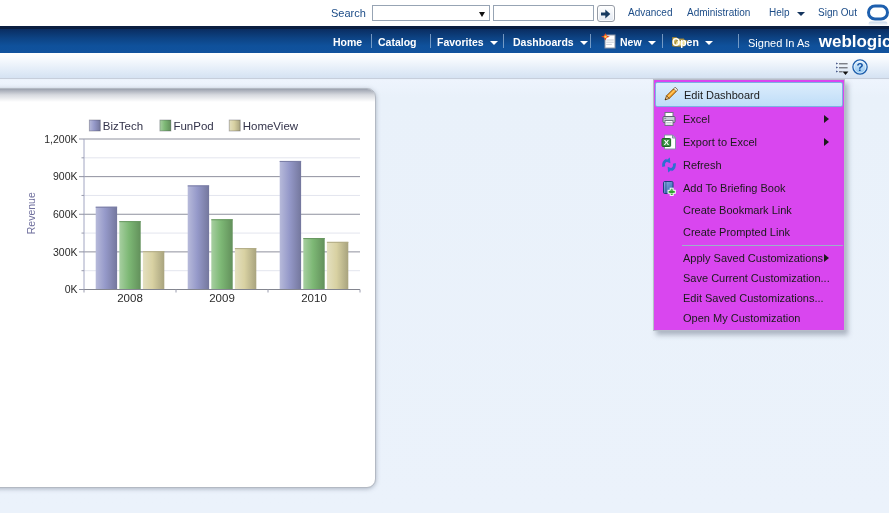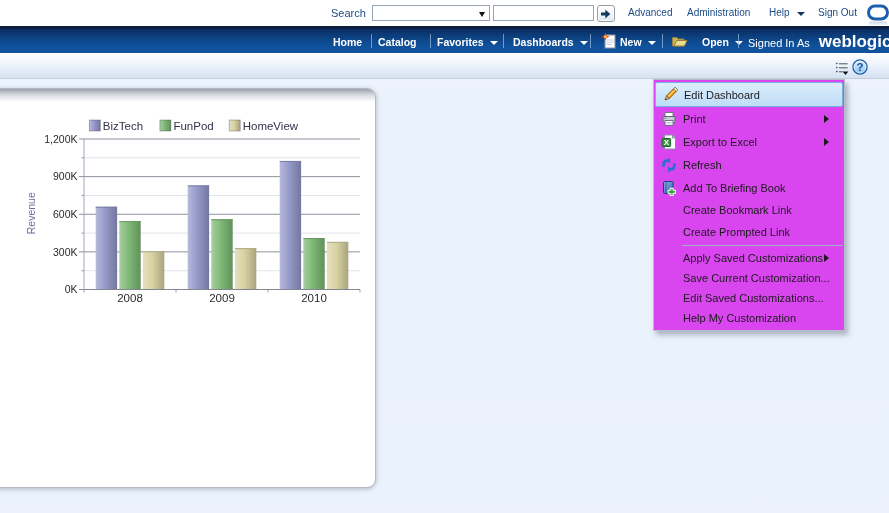--- a/index.html
+++ b/index.html
@@ -191,21 +191,21 @@
   </span>
   <span class="nav-item" style="left:620px"><span>New</span><span class="nav-caret"></span></span>
   <span class="nav-sep" style="left:662px"></span>
 
   <span class="nav-ic" style="left:671px">
     <svg width="17" height="16" viewBox="0 0 17 16">
       <path d="M1.5 4.5 L1.5 13 L13 13 L13 6 L7 6 L5.6 4.5 Z" fill="#c9b25b" stroke="#97803a" stroke-width="1"></path>
       <path d="M3.2 13 L5.6 7.5 L16 7.5 L13.4 13 Z" fill="#ecdd94" stroke="#97803a" stroke-width="1"></path>
     </svg>
   </span>
-  <span class="nav-item" style="left:702px"><span>Open</span><span class="nav-caret"></span></span>
+  <span class="nav-item" style="left:672px"><span>Open</span><span class="nav-caret"></span></span>
   <span class="nav-sep" style="left:738px"></span>
 
   <span class="nav-item" style="left:748px">
     <span class="signed-label">Signed In As</span>
     <span class="signed-user">weblogic</span>
     <span class="nav-caret"></span>
   </span>
 </div>
 
 <div class="toolbar">
@@ -337,21 +337,21 @@
     <span class="mi-icon">
       <svg width="16" height="16" viewBox="0 0 16 16">
         <rect x="4" y="1.5" width="8" height="4" fill="#ffffff" stroke="#707682"></rect>
         <rect x="2" y="5.5" width="12" height="6" rx="1" fill="#c7cdd6" stroke="#5c6370"></rect>
         <rect x="3.2" y="6.8" width="2" height="1.2" fill="#8a919e"></rect>
         <rect x="4" y="9.5" width="8" height="5" fill="#ffffff" stroke="#707682"></rect>
         <rect x="5.2" y="11" width="5.6" height="0.9" fill="#b9c0cb"></rect>
         <rect x="5.2" y="12.6" width="5.6" height="0.9" fill="#b9c0cb"></rect>
       </svg>
     </span>
-    <span>Print</span>
+    <span>Excel</span>
     <span class="sub-arrow"></span>
   </div>
 
   <div class="menu-item">
     <span class="mi-icon">
       <svg width="16" height="16" viewBox="0 0 16 16">
         <path d="M3.5 1 H11.5 L14.5 4 V15 H3.5 Z" fill="#ffffff" stroke="#8391a5"></path>
         <path d="M11.5 1 L14.5 4 H11.5 Z" fill="#c9d4e4" stroke="#8391a5"></path>
         <rect x="1" y="4.5" width="8.6" height="8" rx="0.8" fill="#3a9142" stroke="#1f6426"></rect>
         <text x="5.3" y="11.2" font-size="8" font-weight="bold" fill="#ffffff" text-anchor="middle" font-family="Liberation Sans, sans-serif">X</text>
@@ -415,15 +415,15 @@
     <span>Save Current Customization...</span>
   </div>
 
   <div class="menu-item plain">
     <span class="mi-noicon"></span>
     <span>Edit Saved Customizations...</span>
   </div>
 
   <div class="menu-item plain">
     <span class="mi-noicon"></span>
-    <span>Help My Customization</span>
+    <span>Open My Customization</span>
   </div>
 </div>
 
 </body></html>

